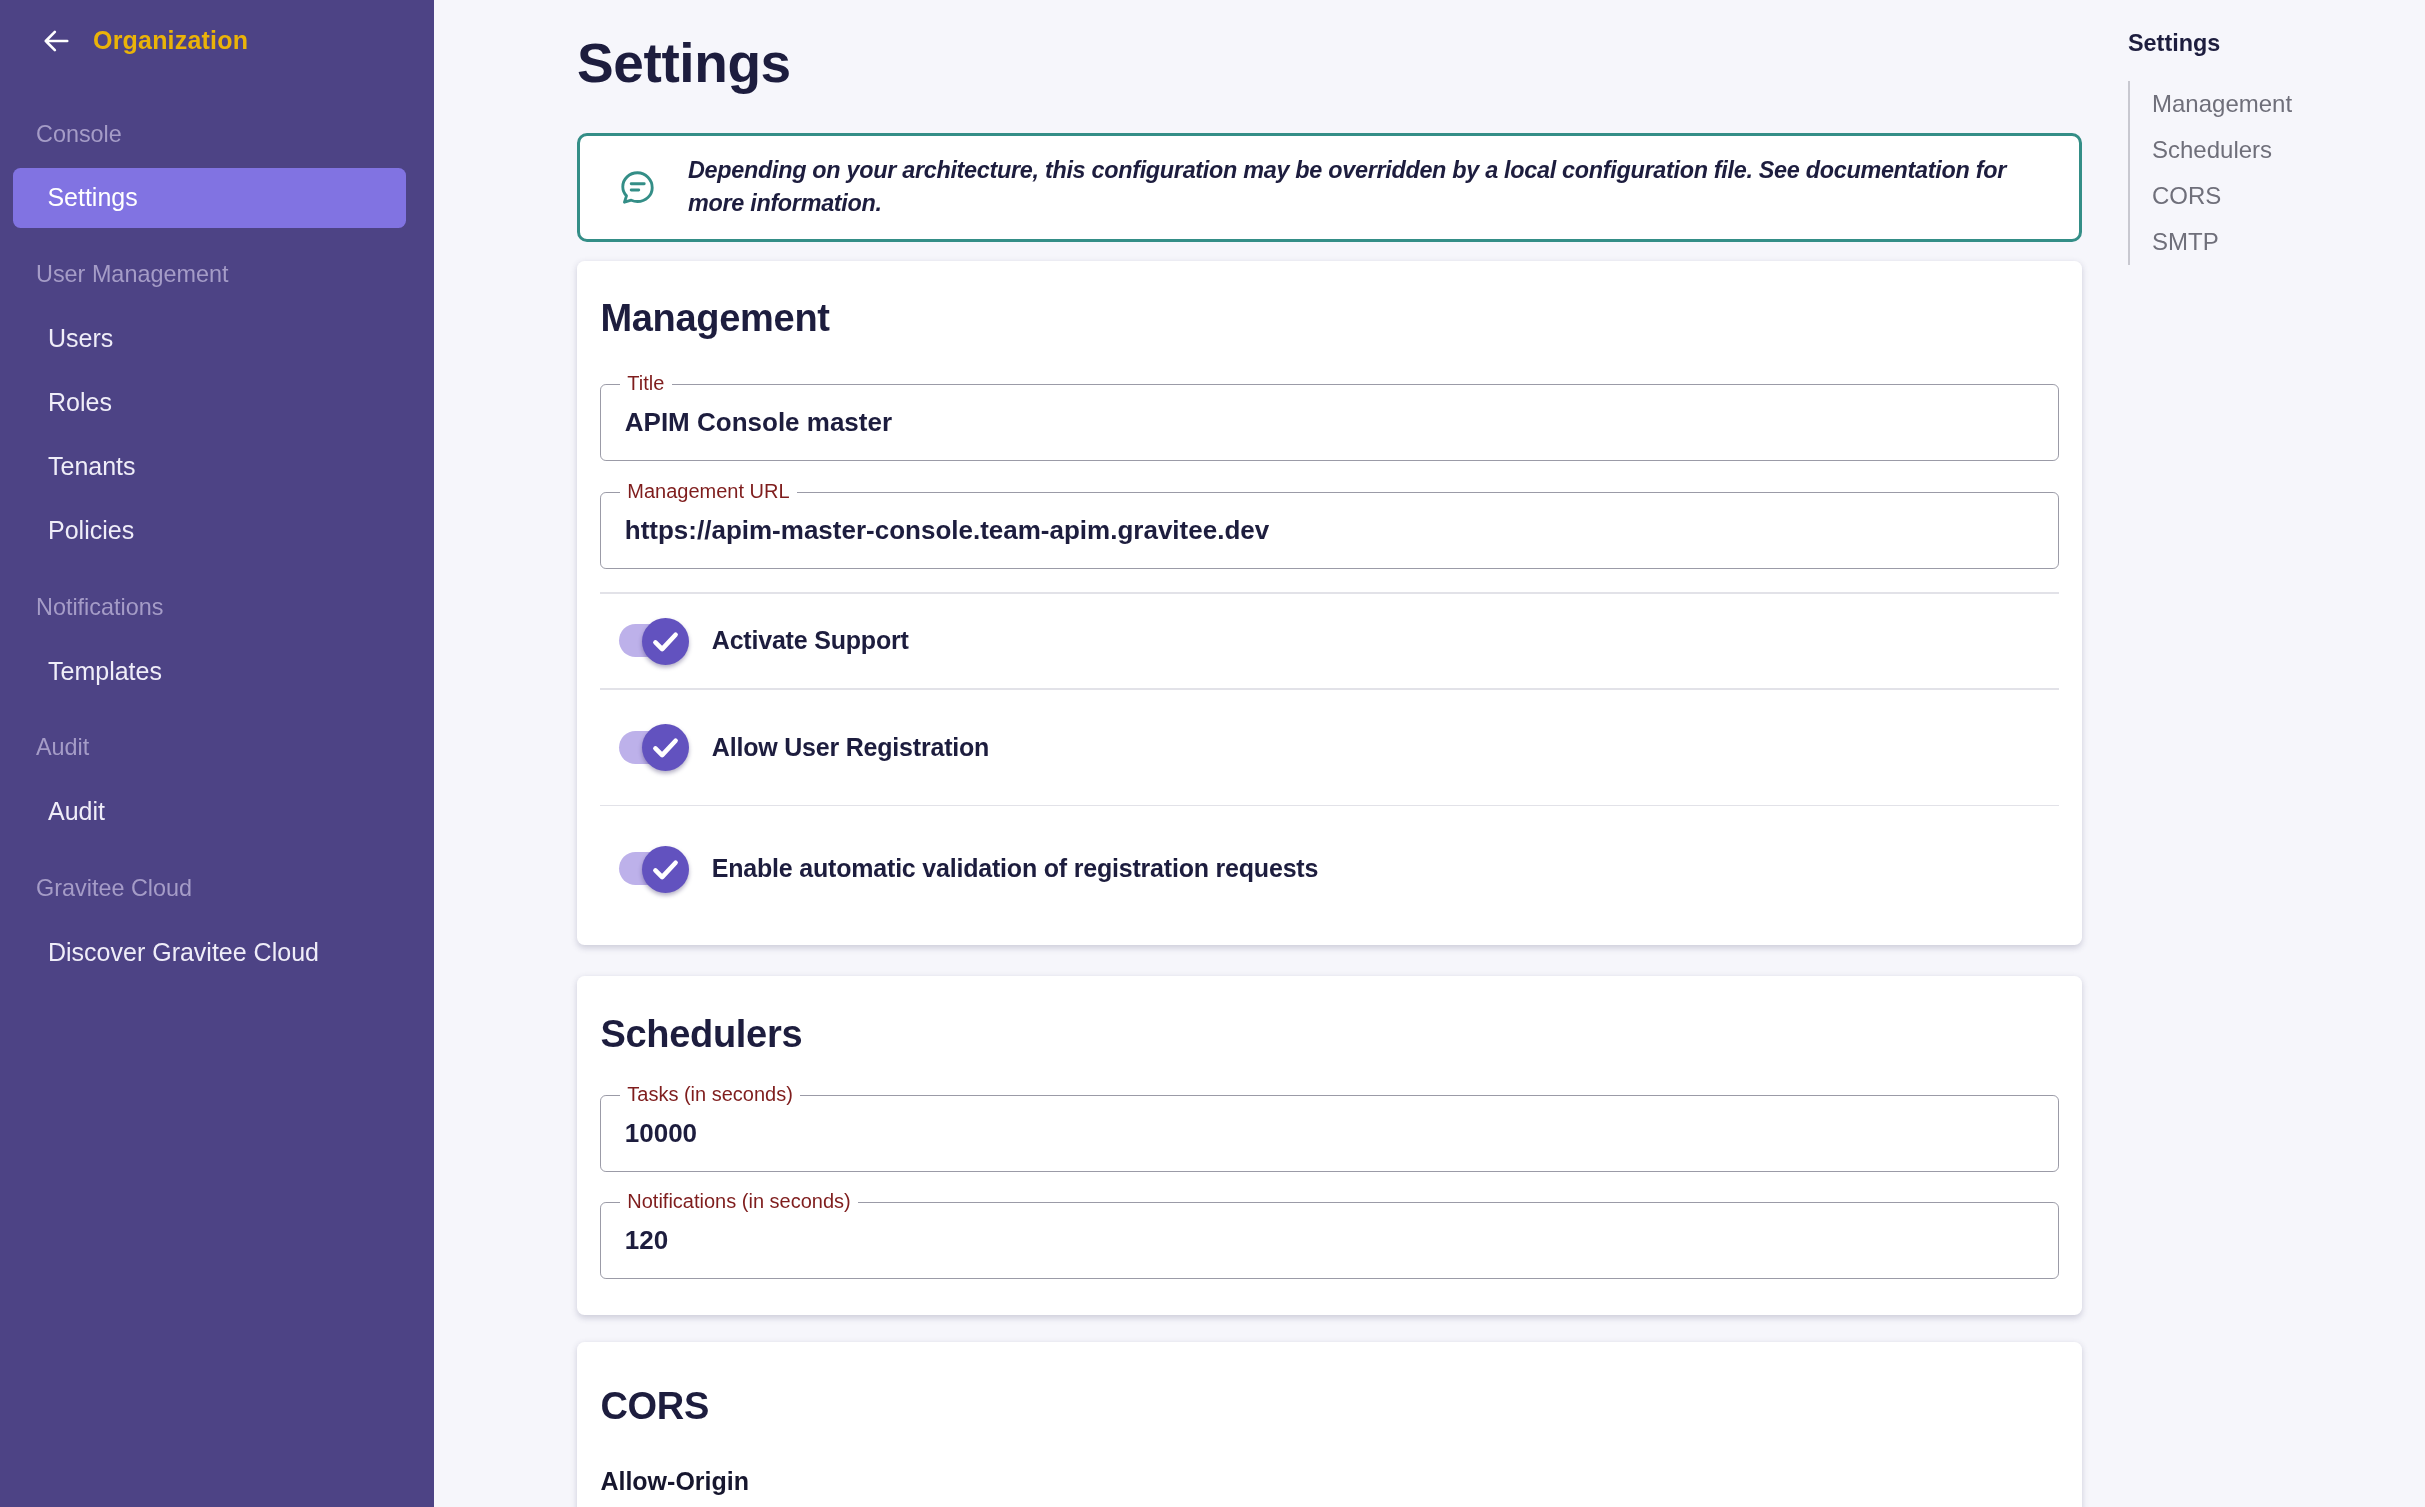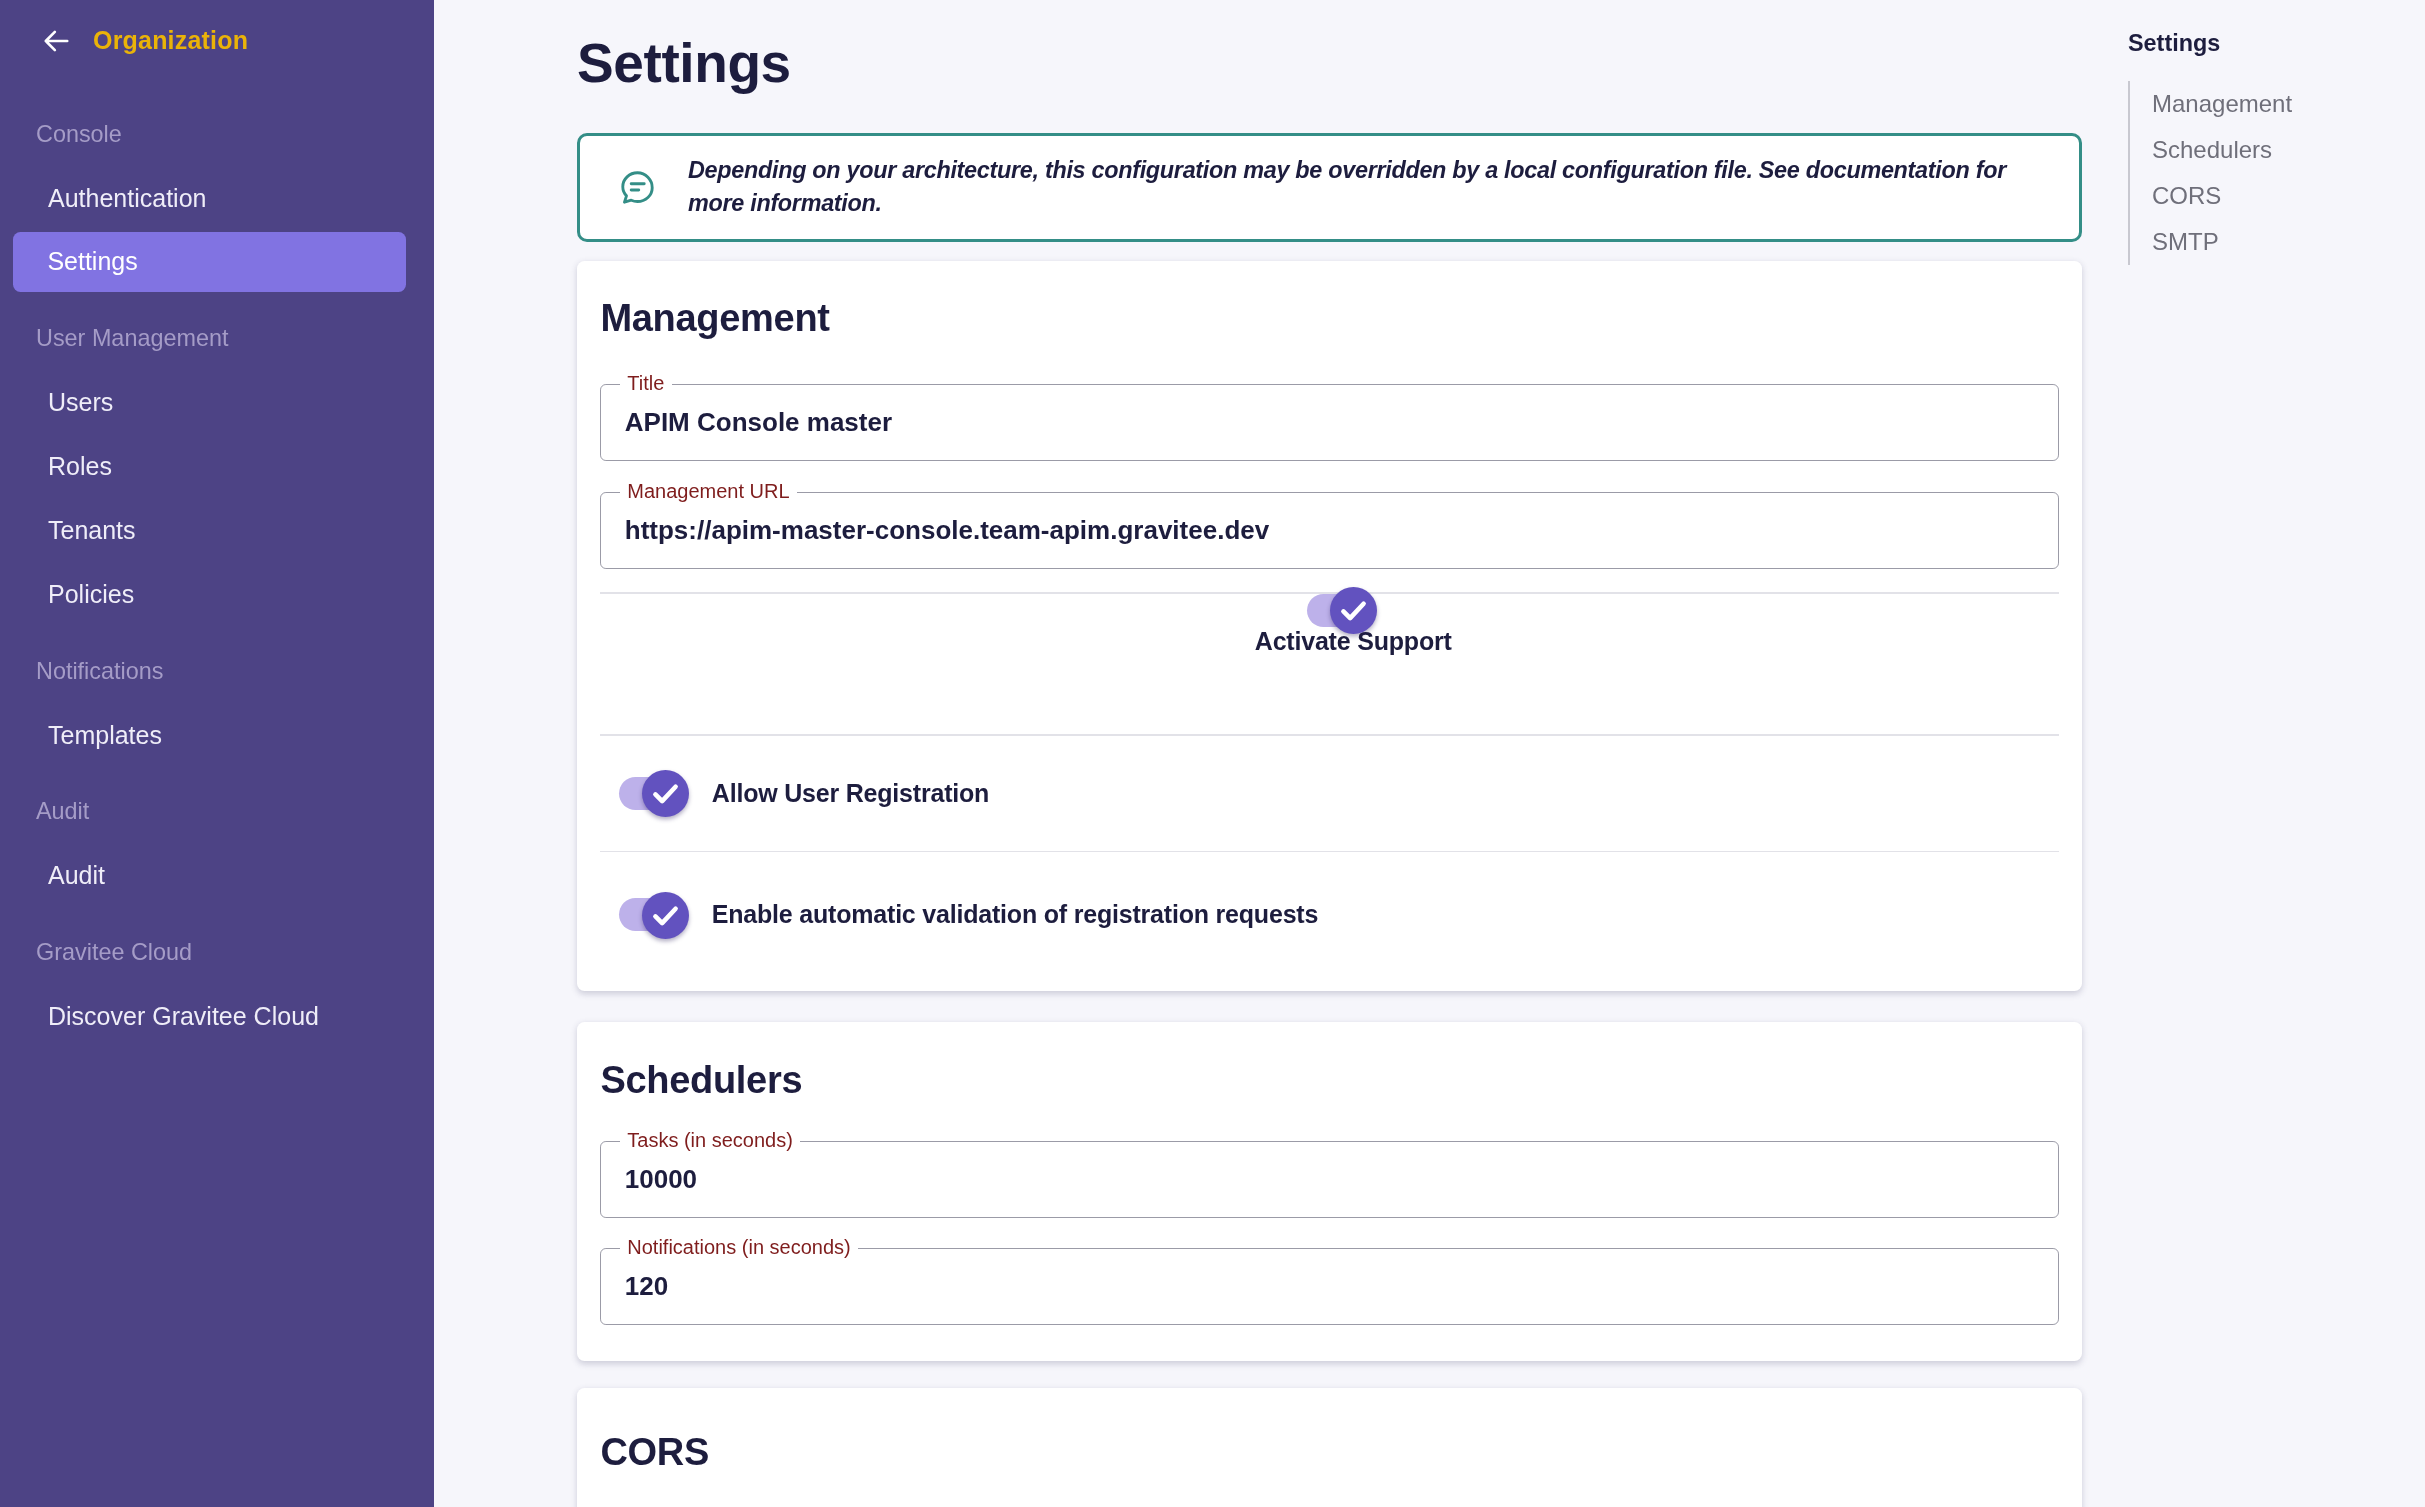--- a/index.html
+++ b/index.html
@@ -77,21 +77,21 @@
   }
   .card.management .mat-field.f1 { margin-top: 43px; }
   .card.management .mat-field.f2 { margin-top: 31px; }
   .card.schedulers .mat-field.f1 { margin-top: 38px; }
   .card.schedulers .mat-field.f2 { margin-top: 30px; }
 
   .divider { height: 1.7px; background: #E2E2E8; }
   .card.management .divider.after-fields { margin-top: 23.4px; }
 
   .toggle-row { display: flex; align-items: center; padding-left: 18.4px; }
-  .toggle-row.r1 { height: 140px; flex-direction: column; }
+  .toggle-row.r1 { height: 94px; }
   .toggle-row.r2 { height: 115px; }
   .toggle-row.r3 { height: 125px; }
   .toggle-row .toggle-label { margin-left: 29px; font-size: 25px; font-weight: 600; color: #1D1D3E; letter-spacing: -0.2px; }
 
   .switch { position: relative; width: 64px; height: 33px; flex: none; cursor: pointer; }
   .switch .track { position: absolute; left: 0; top: 0; width: 64px; height: 33px; border-radius: 16.7px; background: #BDB1EA; }
   .switch .thumb {
     position: absolute; left: 23.4px; top: -6.7px; width: 47px; height: 47px; border-radius: 50%;
     background: #6252BF; box-shadow: 0 2.5px 4.2px rgba(40, 30, 90, 0.35);
     display: flex; align-items: center; justify-content: center;
@@ -113,23 +113,20 @@
     <span class="back-arrow">
       <svg width="33" height="30" viewBox="0 0 40 36">
         <path d="M18 7 L7 18 L18 29 M7 18 H33" fill="none" stroke="#FFFFFF" stroke-width="3.2" stroke-linecap="round" stroke-linejoin="round"></path>
       </svg>
     </span>
     <span class="org-label">Organization</span>
   </div>
 
   <nav>
     <div class="side-section-label first">Console</div>
-    <div class="side-item">
-      <div class="side-item-inner">Authentication</div>
-    </div>
     <div class="side-item selected">
       <div class="side-item-inner">Settings</div>
     </div>
 
     <div class="side-section-label">User Management</div>
     <div class="side-item">
       <div class="side-item-inner">Users</div>
     </div>
     <div class="side-item">
       <div class="side-item-inner">Roles</div>

